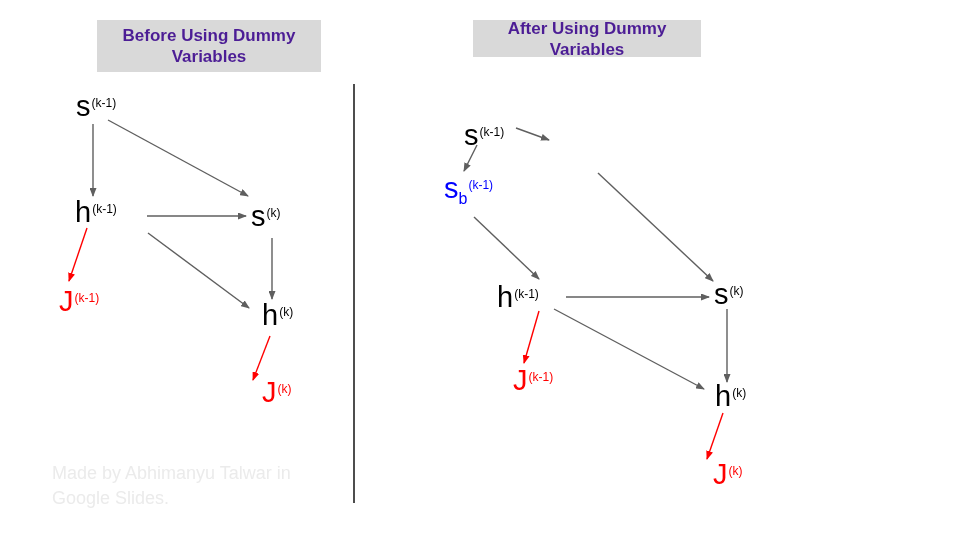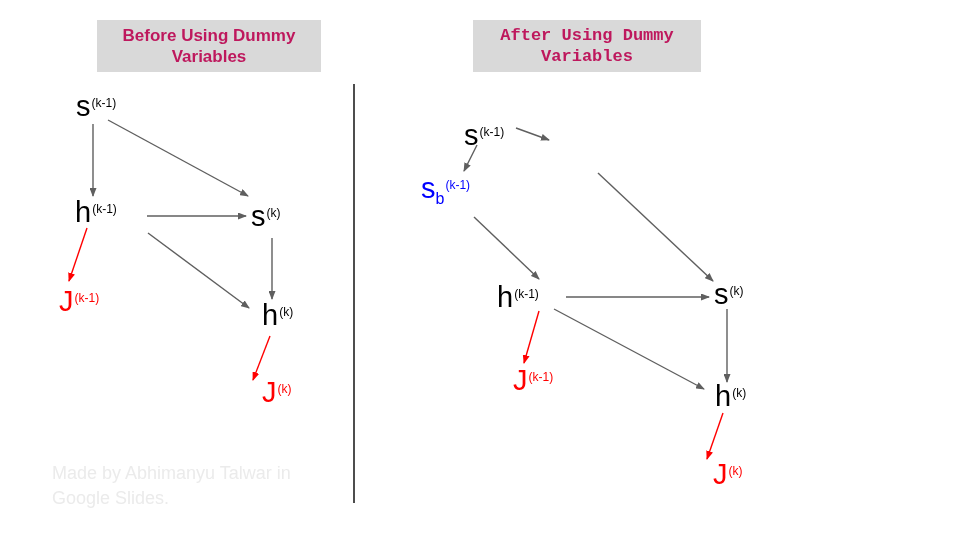--- a/index.html
+++ b/index.html
@@ -1,21 +1,21 @@
 <!DOCTYPE html>
 <html><head>
 <meta charset="utf-8">
 <style>
   html,body { margin:0; padding:0; background:#ffffff; }
   .slide {
     position:relative; width:960px; height:540px; background:#ffffff;
     font-family:"Liberation Sans", sans-serif; overflow:hidden;
   }
   .header-box {
-    position:absolute; background:#d9d9d9; color:#be185d;
+    position:absolute; background:#d9d9d9; color:#4c1d95;
     display:flex; align-items:center; justify-content:center;
     text-align:center; font-weight:bold; font-size:17px; line-height:21px;
     white-space:pre-line;
   }
   .edges-layer { position:absolute; left:0; top:0; width:960px; height:540px; }
   .node {
     position:absolute; font-size:29px; line-height:29px; color:#000;
     white-space:nowrap; font-weight:400;
   }
   .node .sub { font-size:16px; vertical-align:-6px; }
@@ -31,21 +31,21 @@
     white-space:pre-line;
   }
 </style>
 </head>
 <body>
 
 <div class="slide">
 
   <div class="header-box" style="left:97px;top:20px;width:224px;height:52px;">Before Using Dummy
 Variables</div>
-  <div class="header-box" style="left:473px;top:20px;width:228px;height:52px;font-family:Liberation Mono, monospace;">After Using Dummy
+  <div class="header-box" style="left:473px;top:20px;width:228px;height:37px;">After Using Dummy
 Variables</div>
 
   <svg class="edges-layer">
     <defs>
       <marker id="m-arrow" markerWidth="9" markerHeight="7" refX="8" refY="3.5" orient="auto" markerUnits="userSpaceOnUse">
         <path d="M0,0 L9,3.5 L0,7 Z" fill="#5f5f5f"></path>
       </marker>
       <marker id="m-loss_red" markerWidth="9" markerHeight="7" refX="8" refY="3.5" orient="auto" markerUnits="userSpaceOnUse">
         <path d="M0,0 L9,3.5 L0,7 Z" fill="#ff0000"></path>
       </marker>
@@ -70,21 +70,21 @@
     </svg>
 
   <div class="node" style="left:76px;top:89px;"><span class="base">s</span><span class="sub"></span><span class="sup">(k-1)</span></div>
   <div class="node" style="left:75px;top:195px;"><span class="base">h</span><span class="sub"></span><span class="sup">(k-1)</span></div>
   <div class="node" style="left:251px;top:199px;"><span class="base">s</span><span class="sub"></span><span class="sup">(k)</span></div>
   <div class="node red" style="left:23px;top:284px;"><span class="base">J</span><span class="sub"></span><span class="sup">(k-1)</span></div>
   <div class="node" style="left:262px;top:298px;"><span class="base">h</span><span class="sub"></span><span class="sup">(k)</span></div>
   <div class="node red" style="left:226px;top:375px;"><span class="base">J</span><span class="sub"></span><span class="sup">(k)</span></div>
 
   <div class="node" style="left:464px;top:118px;"><span class="base">s</span><span class="sub"></span><span class="sup">(k-1)</span></div>
-  <div class="node blue" style="left:421px;top:171px;"><span class="base">s</span><span class="sub">b</span><span class="sup">(k-1)</span></div>
+  <div class="node blue" style="left:444px;top:171px;"><span class="base">s</span><span class="sub">b</span><span class="sup">(k-1)</span></div>
   <div class="node" style="left:497px;top:280px;"><span class="base">h</span><span class="sub"></span><span class="sup">(k-1)</span></div>
   <div class="node" style="left:714px;top:277px;"><span class="base">s</span><span class="sub"></span><span class="sup">(k)</span></div>
   <div class="node red" style="left:477px;top:363px;"><span class="base">J</span><span class="sub"></span><span class="sup">(k-1)</span></div>
   <div class="node" style="left:715px;top:379px;"><span class="base">h</span><span class="sub"></span><span class="sup">(k)</span></div>
   <div class="node red" style="left:677px;top:457px;"><span class="base">J</span><span class="sub"></span><span class="sup">(k)</span></div>
 
 
   <div class="watermark" style="left:52px;top:461px;">Made by Abhimanyu Talwar in
 Google Slides.</div>
 

